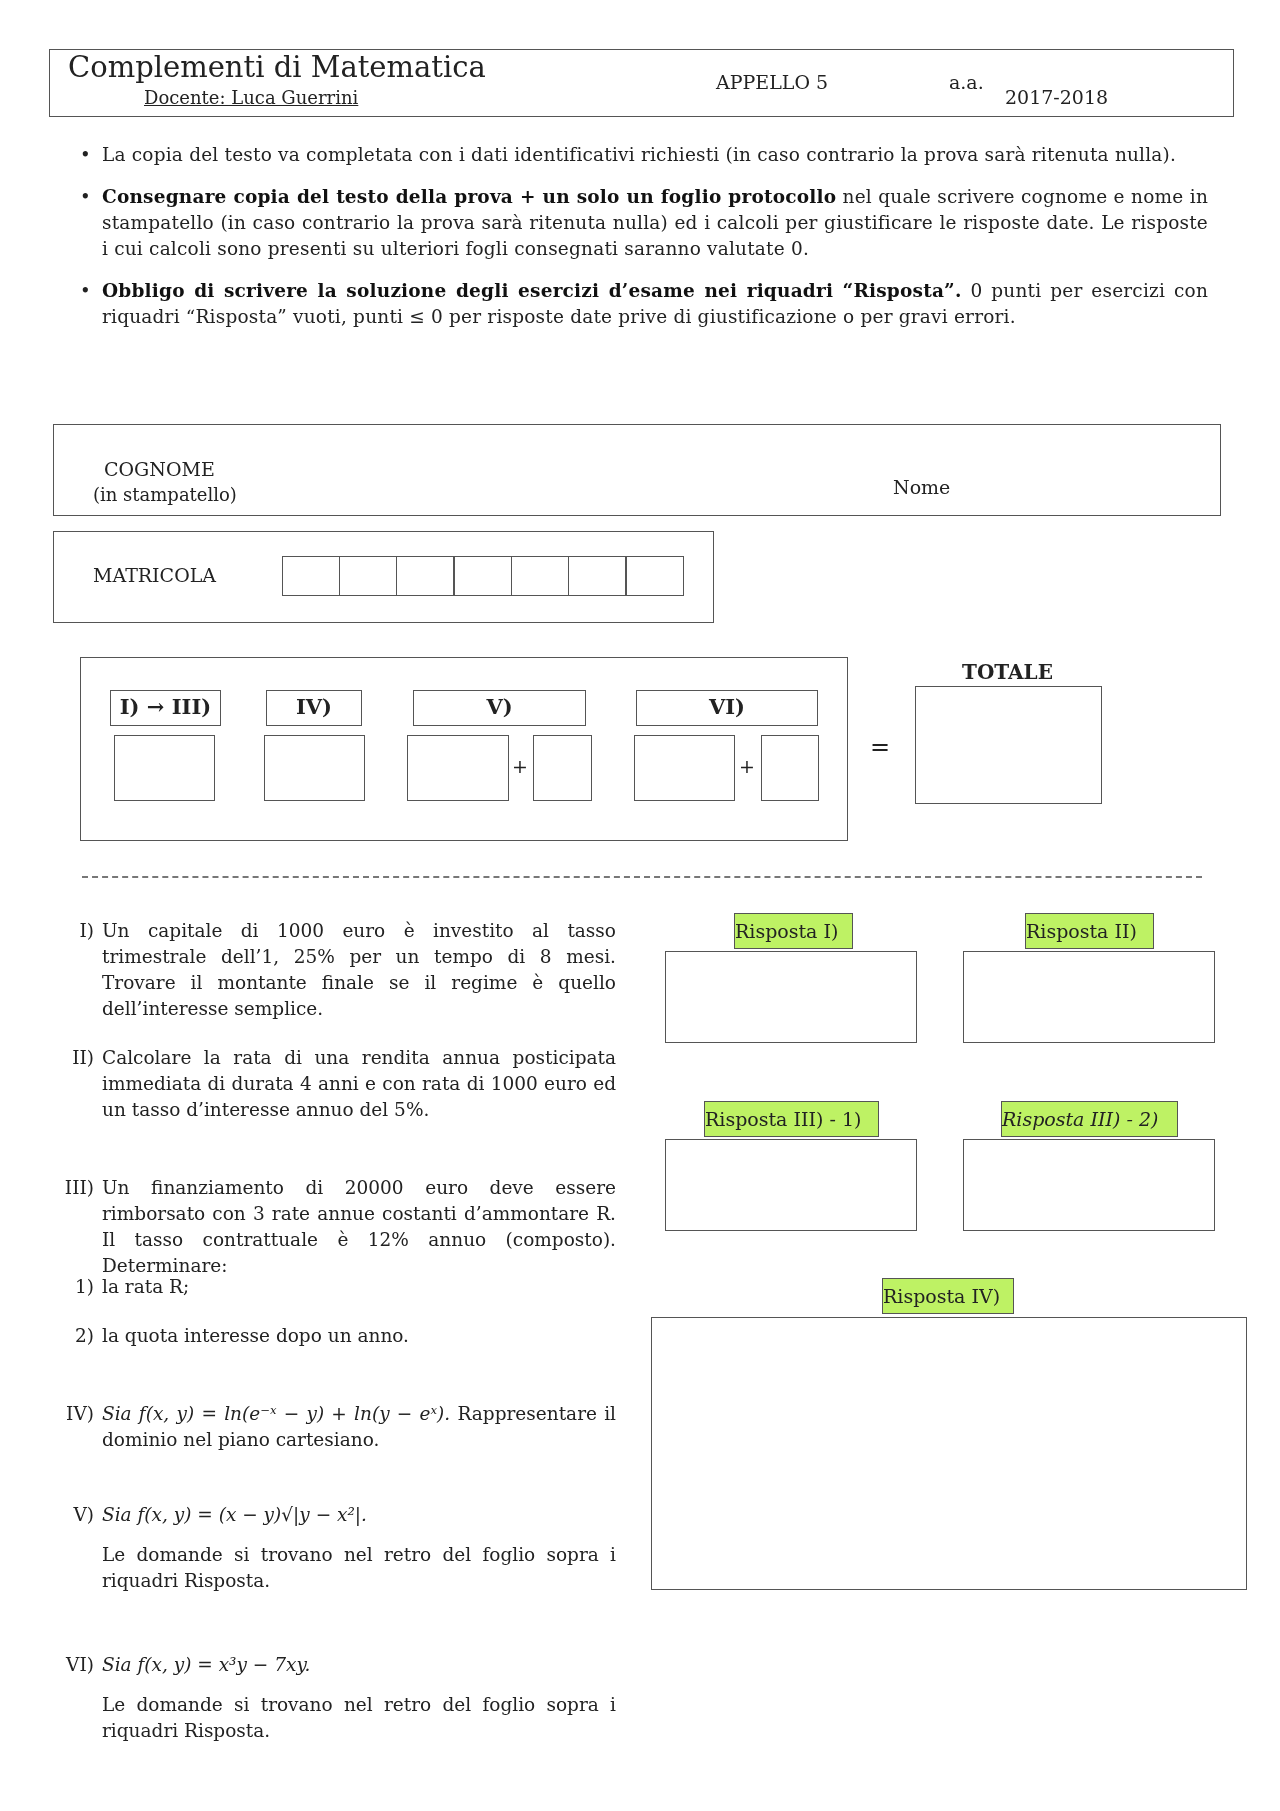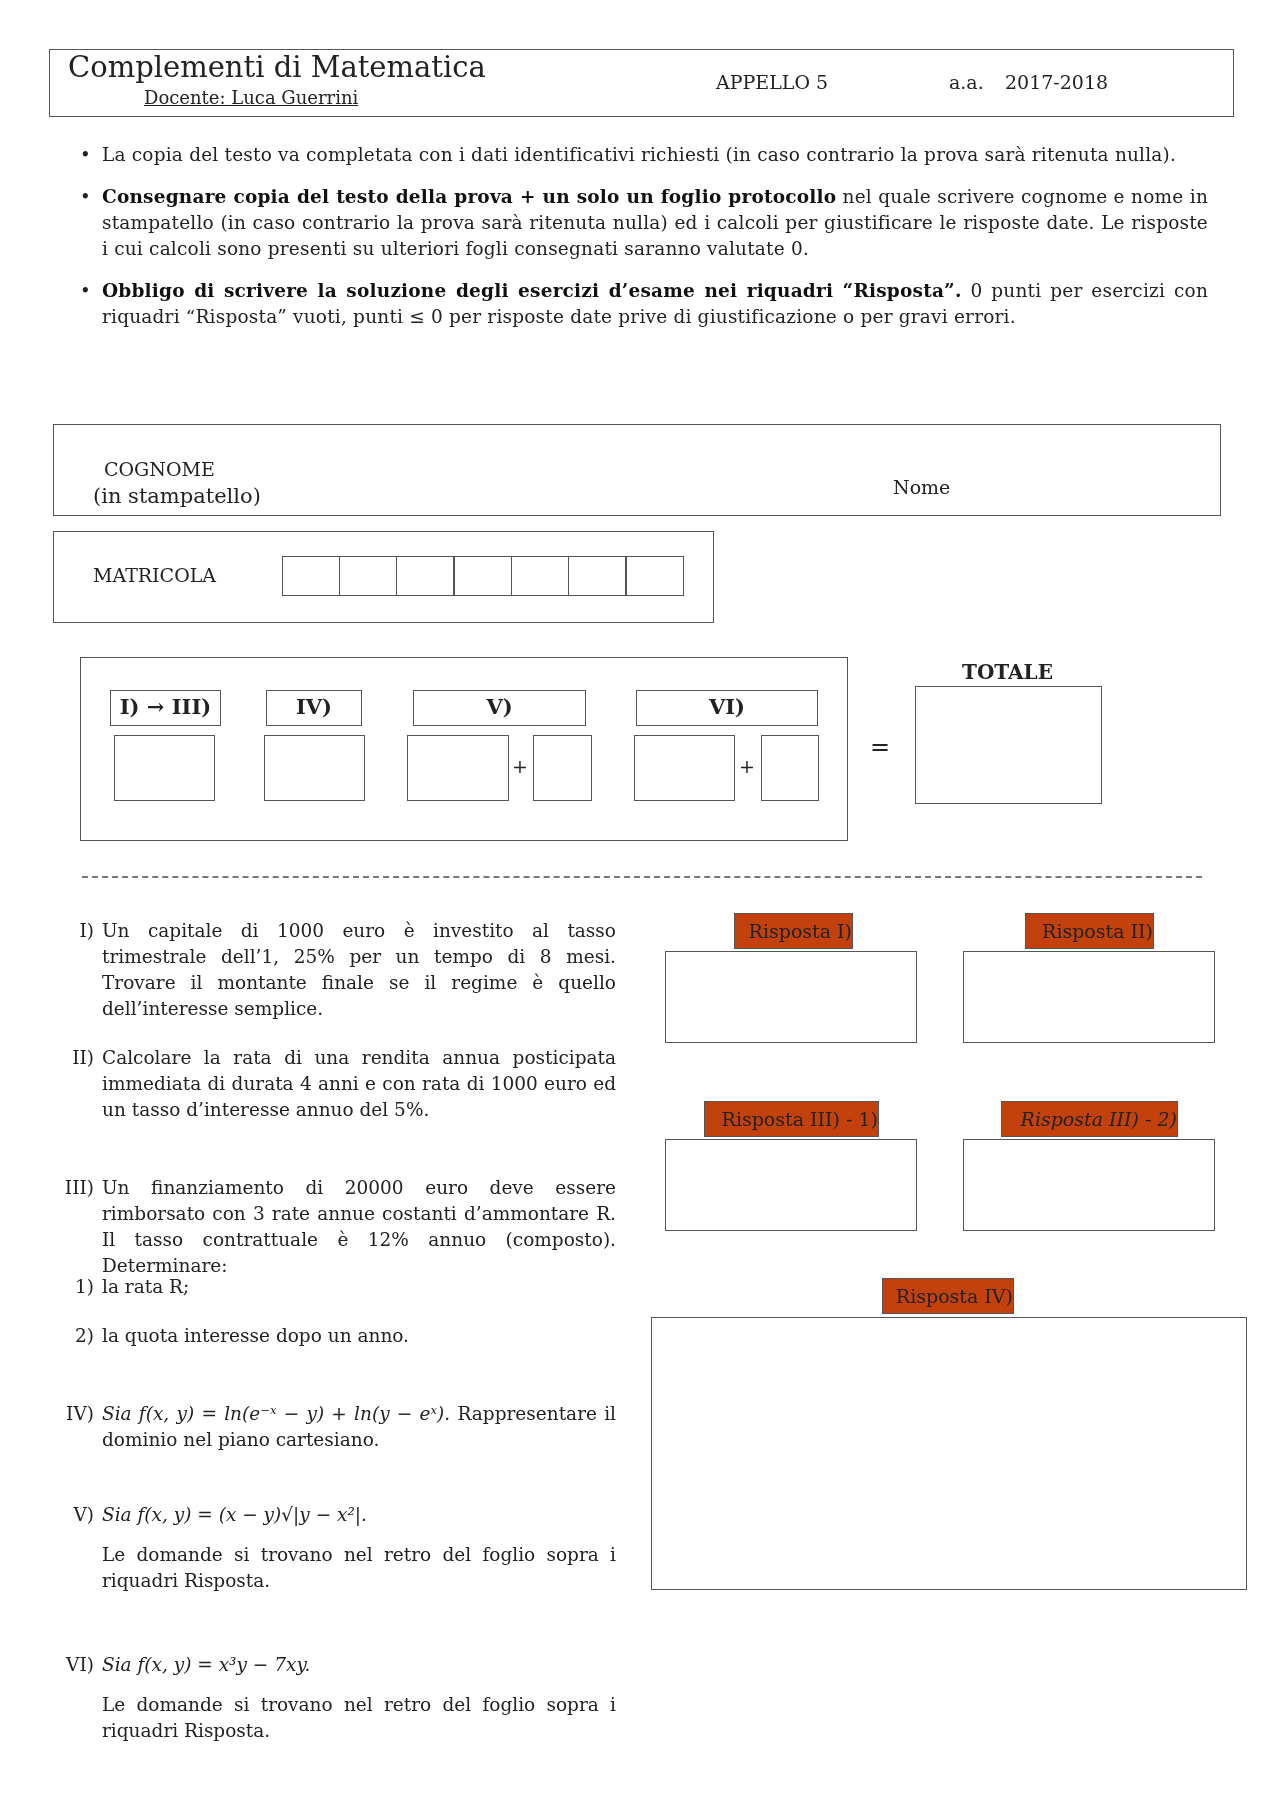--- a/index.html
+++ b/index.html
@@ -11,38 +11,38 @@
   .abs { position: absolute; text-align: right; }
   .box { position: absolute; border: 1.5px solid #555555; box-sizing: border-box; background: #fff; }
   b, .bold { font-weight: bold; color: #111; }
   .header-title { font-size: 29px; }
   .header-sub { font-size: 18px; text-decoration: underline; }
   .header-right { font-size: 19px; }
   ul.rules { position: absolute; left: 78px; top: 142px; width: 1130px; margin: 0; padding: 0; list-style: none; }
   ul.rules li { position: relative; padding-left: 24px; font-size: 18.5px; line-height: 26px; margin-bottom: 16px; text-align: justify; letter-spacing: 0.2px; }
   ul.rules li::before { content: "•"; position: absolute; left: 2px; top: 0; font-size: 18px; }
   .label { font-size: 19px; }
-  .small { font-size: 21px; }
+  .small { font-size: 18px; }
   .cell { position: absolute; top: 0; width: 58px; height: 40px; border: 1.5px solid #555; box-sizing: border-box; }
   .score-head { position: absolute; border: 1.5px solid #555; box-sizing: border-box; text-align: center; font-size: 21px; font-weight: bold; line-height: 32px; }
   .dashed { position: absolute; left: 82px; top: 876px; width: 1120px; border-top: 2px dashed #777; }
   .ex { position: absolute; left: 50px; width: 566px; font-size: 18.5px; line-height: 26px; }
   .ex .num { position: absolute; left: 0; width: 44px; text-align: right; }
   .ex .txt { margin-left: 52px; text-align: justify; }
-  .resp-label { position: absolute; border: 1.5px solid #555; box-sizing: border-box; font-size: 19px; text-align: right; line-height: 34px; background: #c2410c; }
+  .resp-label { position: absolute; border: 1.5px solid #555; box-sizing: border-box; font-size: 19px; text-align: left; line-height: 34px; background: #bef264; }
 </style>
 </head>
 <body>
 
 <div class="box" style="left:49px; top:49px; width:1185px; height:68px;"></div>
 <div class="abs header-title" style="left:68px; top:50px;">Complementi di Matematica</div>
 <div class="abs header-sub" style="left:144px; top:87px;">Docente: Luca Guerrini</div>
 <div class="abs header-right" style="left:716px; top:71px;">APPELLO 5</div>
 <div class="abs header-right" style="left:949px; top:71px;">a.a.</div>
-<div class="abs header-right" style="left:1005px; top:71px;">2017-2018</div>
+<div class="abs header-right" style="left:1005px; top:86px;">2017-2018</div>
 
 <ul class="rules">
   <li><span>La copia del testo va completata con i dati identificativi richiesti (in caso contrario la prova sarà ritenuta nulla).</span></li>
   <li><b>Consegnare copia del testo della prova + un solo un foglio protocollo</b><span> nel quale scrivere cognome e nome in stampatello (in caso contrario la prova sarà ritenuta nulla) ed i calcoli per giustificare le risposte date.  Le risposte i cui calcoli sono presenti su ulteriori fogli consegnati saranno valutate 0.</span></li>
   <li><b>Obbligo di scrivere la soluzione degli esercizi d’esame nei riquadri “Risposta”.</b><span> 0 punti per esercizi con riquadri “Risposta” vuoti, punti ≤ 0 per risposte date prive di giustificazione o per gravi errori.</span></li>
 </ul>
 
 <div class="box" style="left:53px; top:424px; width:1168px; height:92px;"></div>
 <div class="abs label" style="left:104px; top:458px;">COGNOME</div>
 <div class="abs small" style="left:93px; top:484px;">(in stampatello)</div>

